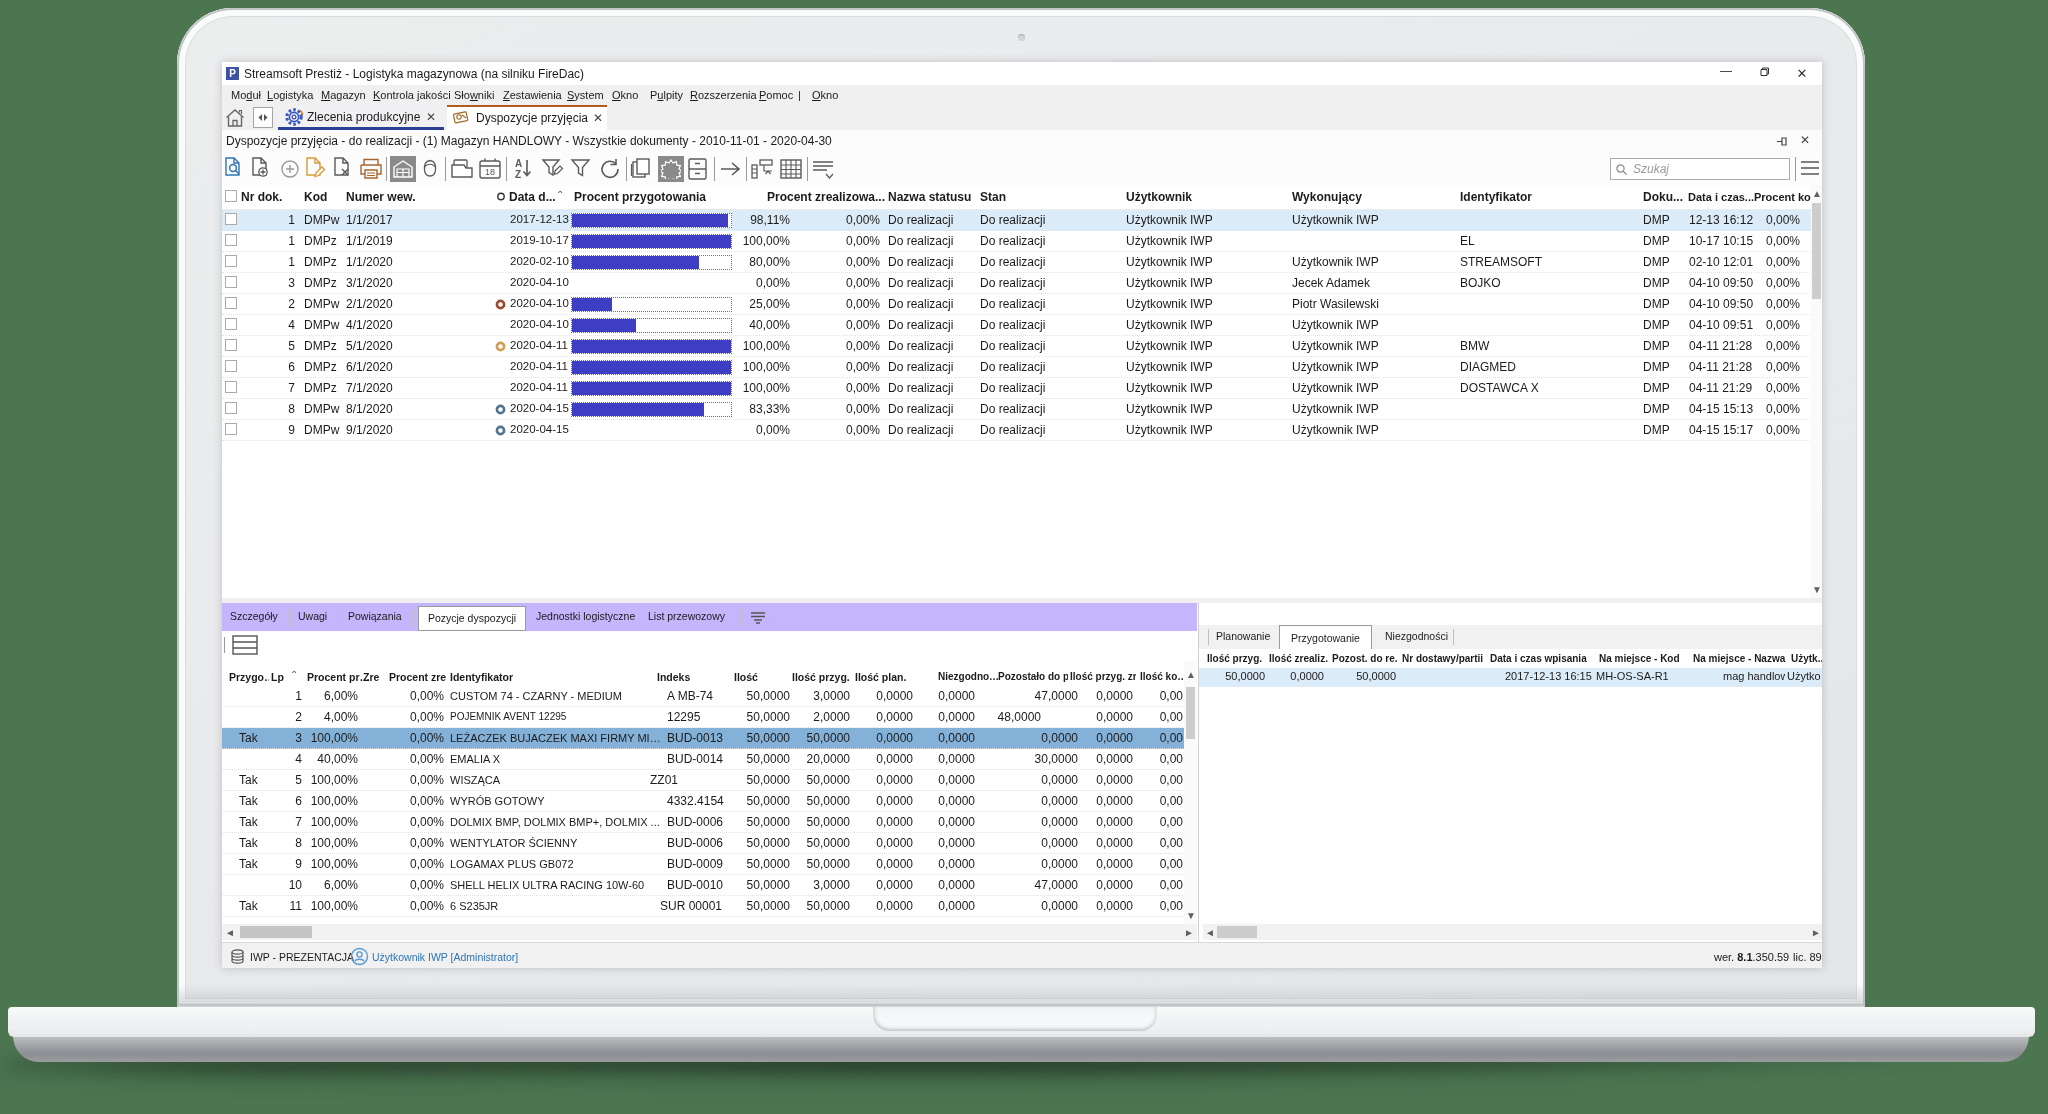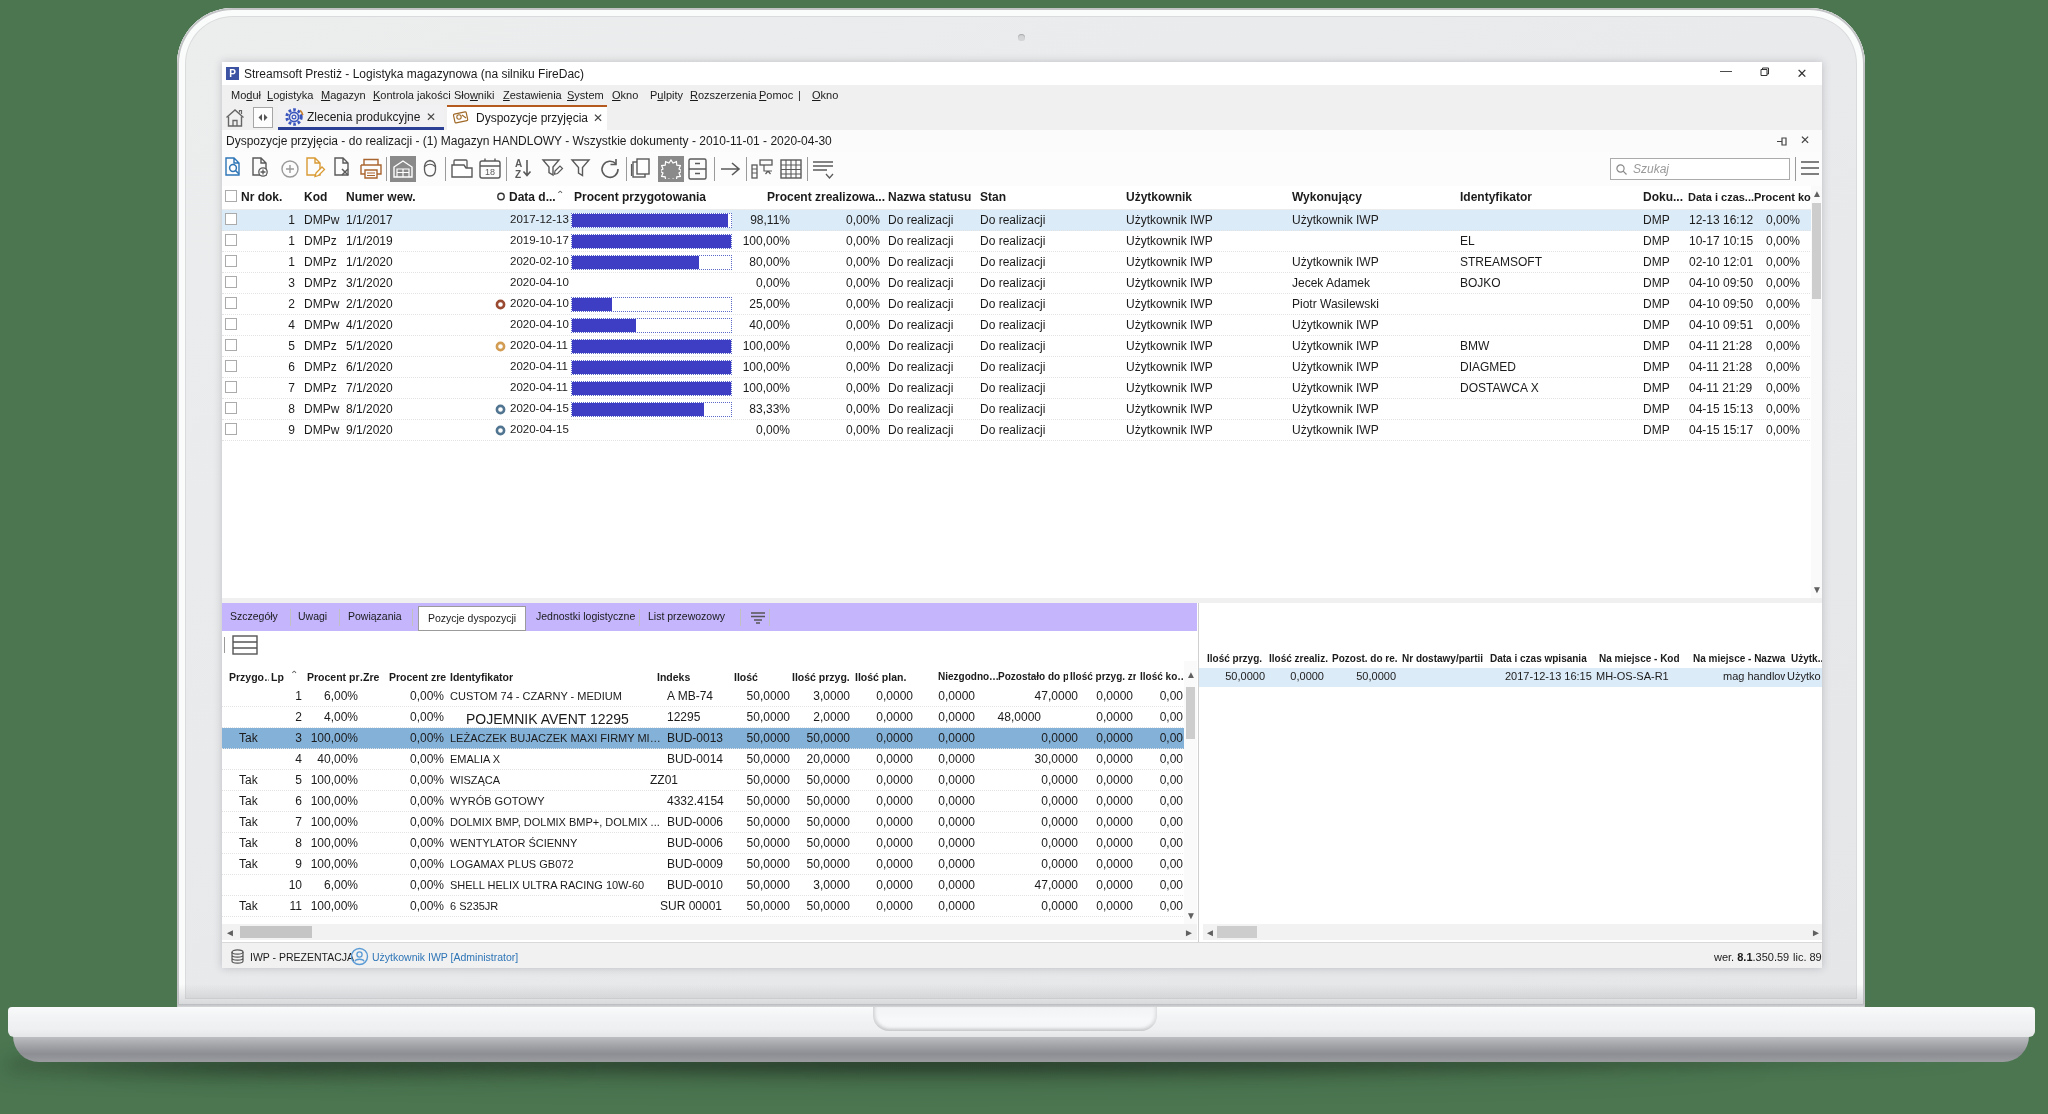--- a/index.html
+++ b/index.html
@@ -585,21 +585,21 @@
 <span class="cellr" style="left:623px;width:68px;">0,0000</span>
 <span class="cellr" style="left:685px;width:68px;">0,0000</span>
 <span class="cellr" style="left:788px;width:68px;">47,0000</span>
 <span class="cellr" style="left:843px;width:68px;">0,0000</span>
 <span class="cellr" style="left:901px;width:60px;">0,00</span>
 </div>
 <div class="trow" style="top:645px;width:975px;height:21px;border-bottom:1px dotted #e3e3e3;">
 <span class="cellr" style="left:46px;width:34px;">2</span>
 <span class="cellr" style="left:86px;width:50px;">4,00%</span>
 <span class="cellr" style="left:172px;width:50px;">0,00%</span>
-<span style="left:244px;width:216px;overflow:hidden;text-overflow:ellipsis;font-size:14px;top:4px;">POJEMNIK AVENT 12295</span>
+<span style="left:228px;width:216px;overflow:hidden;text-overflow:ellipsis;font-size:10px;top:4px;">POJEMNIK AVENT 12295</span>
 <span style="left:445px;">12295</span>
 <span class="cellr" style="left:500px;width:68px;">50,0000</span>
 <span class="cellr" style="left:560px;width:68px;">2,0000</span>
 <span class="cellr" style="left:623px;width:68px;">0,0000</span>
 <span class="cellr" style="left:685px;width:68px;">0,0000</span>
 <span class="cellr" style="left:751px;width:68px;">48,0000</span>
 <span class="cellr" style="left:843px;width:68px;">0,0000</span>
 <span class="cellr" style="left:901px;width:60px;">0,00</span>
 </div>
 <div class="trow" style="top:666px;width:975px;height:21px;background:#84b1d8;border-bottom:1px dotted #e3e3e3;">
@@ -742,20 +742,27 @@
 </div>
 <div class="abs" style="left:0;top:862px;width:975px;height:16px;background:#f2f2f3;">
 <span class="sb-arrow" style="left:3px;top:3px;">◄</span>
 <div class="abs" style="left:18px;top:2px;width:72px;height:12px;background:#c5c5c5;"></div>
 <span class="sb-arrow" style="left:962px;top:3px;">►</span>
 </div>
     </div>
 
   <div id="br">
       <div class="abs" style="left:976px;top:541px;width:624px;height:343px;background:#fff;border-left:1px solid #d0d0d0;">
+<div class="abs" style="left:0;top:22px;width:624px;height:24px;background:#f1f1f2;font-size:10.5px;">
+<span class="abs" style="left:17px;top:5px;">Planowanie</span>
+<div class="abs" style="left:80px;top:0px;width:93px;height:24px;background:#fff;border:1px solid #9b9b9b;border-bottom:none;text-align:center;line-height:24px;font-size:10.5px;">Przygotowanie</div>
+<span class="abs" style="left:186px;top:5px;">Niezgodności</span>
+<div class="abs" style="left:9px;top:4px;width:1px;height:16px;background:#c0c0c0;"></div>
+<div class="abs" style="left:254px;top:4px;width:1px;height:16px;background:#c0c0c0;"></div>
+</div>
 <div class="abs" style="left:0;top:46px;width:624px;height:19px;background:#fff;font-size:10px;">
 <span class="abs b" style="left:8px;top:4px;width:58px;overflow:hidden;white-space:nowrap;">Ilość przyg.</span>
 <span class="abs b" style="left:70px;top:4px;width:60px;overflow:hidden;white-space:nowrap;">Ilość zrealiz.</span>
 <span class="abs b" style="left:133px;top:4px;width:66px;overflow:hidden;white-space:nowrap;">Pozost. do re...</span>
 <span class="abs b" style="left:203px;top:4px;width:84px;overflow:hidden;white-space:nowrap;">Nr dostawy/partii</span>
 <span class="abs b" style="left:291px;top:4px;width:104px;overflow:hidden;white-space:nowrap;">Data i czas wpisania</span>
 <span class="abs b" style="left:400px;top:4px;width:90px;overflow:hidden;white-space:nowrap;">Na miejsce - Kod</span>
 <span class="abs b" style="left:494px;top:4px;width:94px;overflow:hidden;white-space:nowrap;">Na miejsce - Nazwa</span>
 <span class="abs b" style="left:592px;top:4px;width:32px;overflow:hidden;white-space:nowrap;">Użytk...</span>
 </div>

